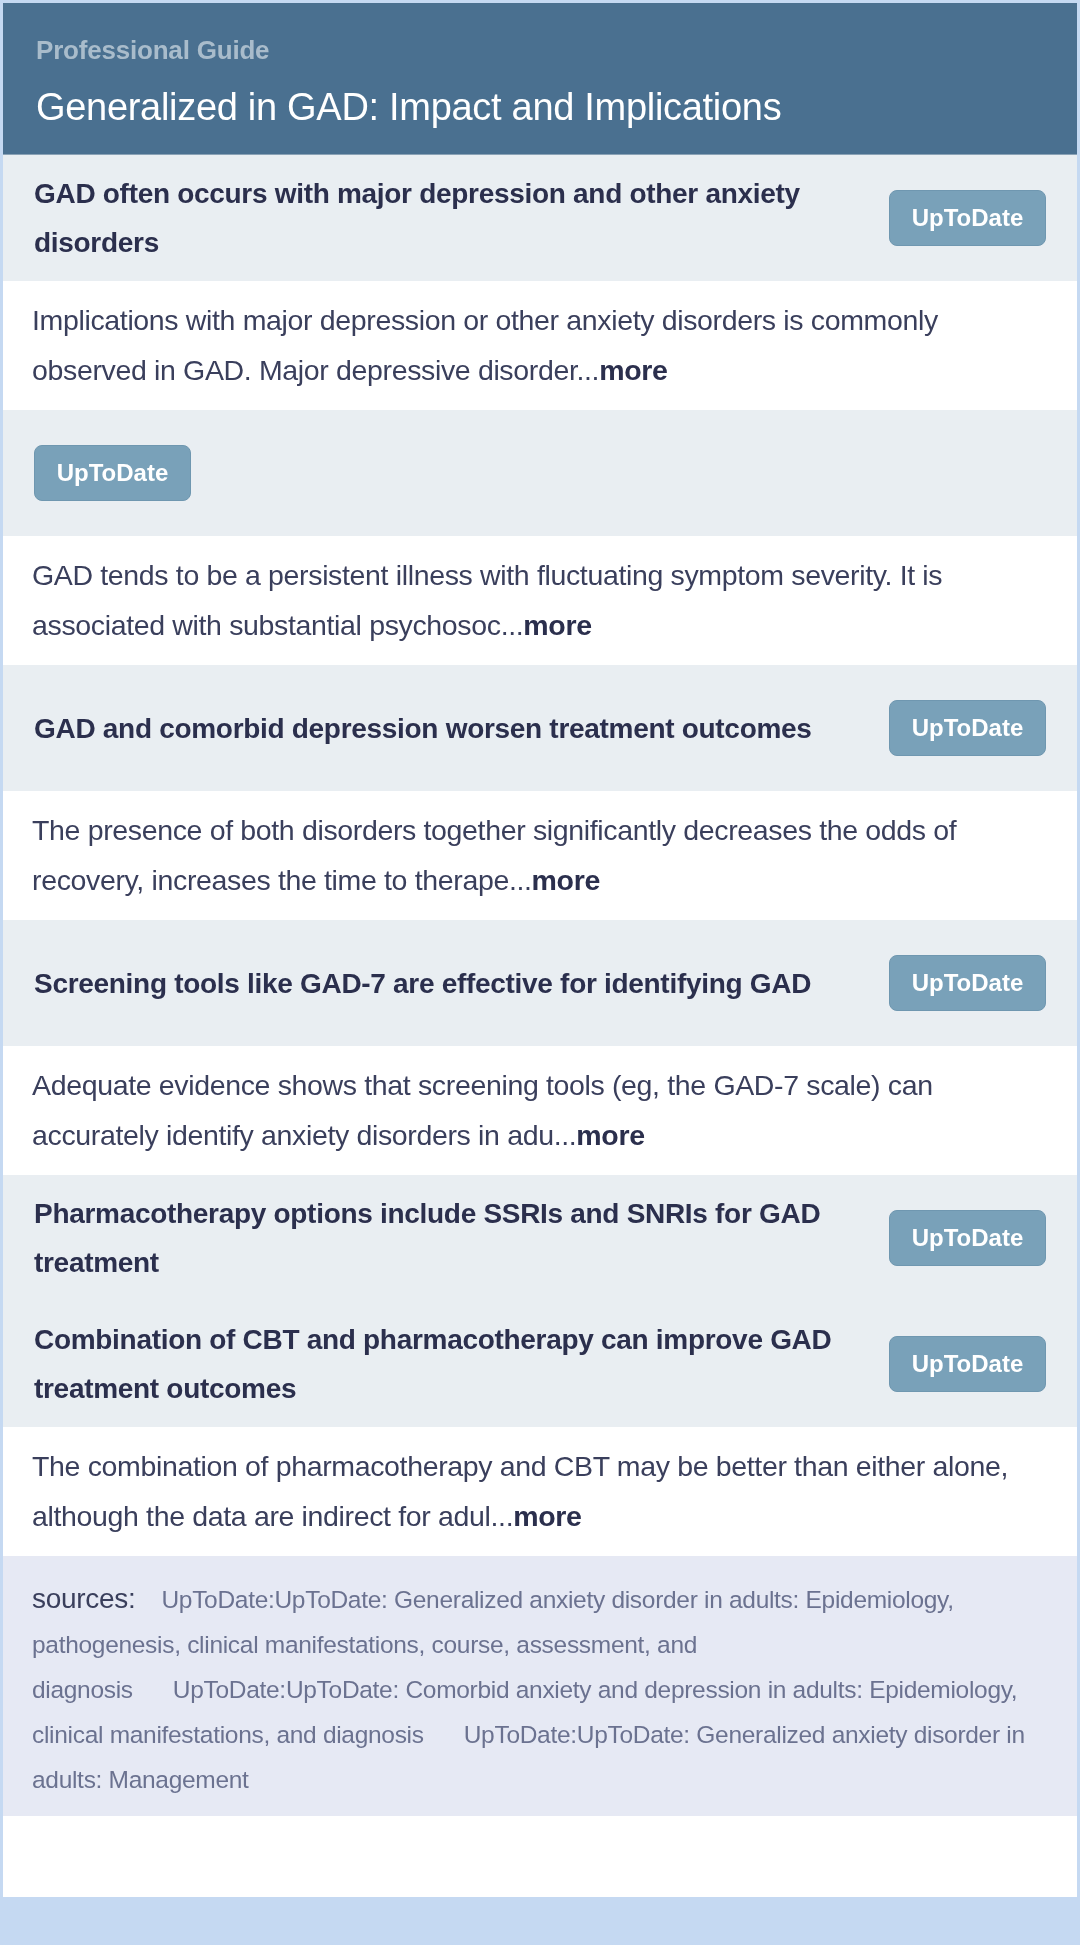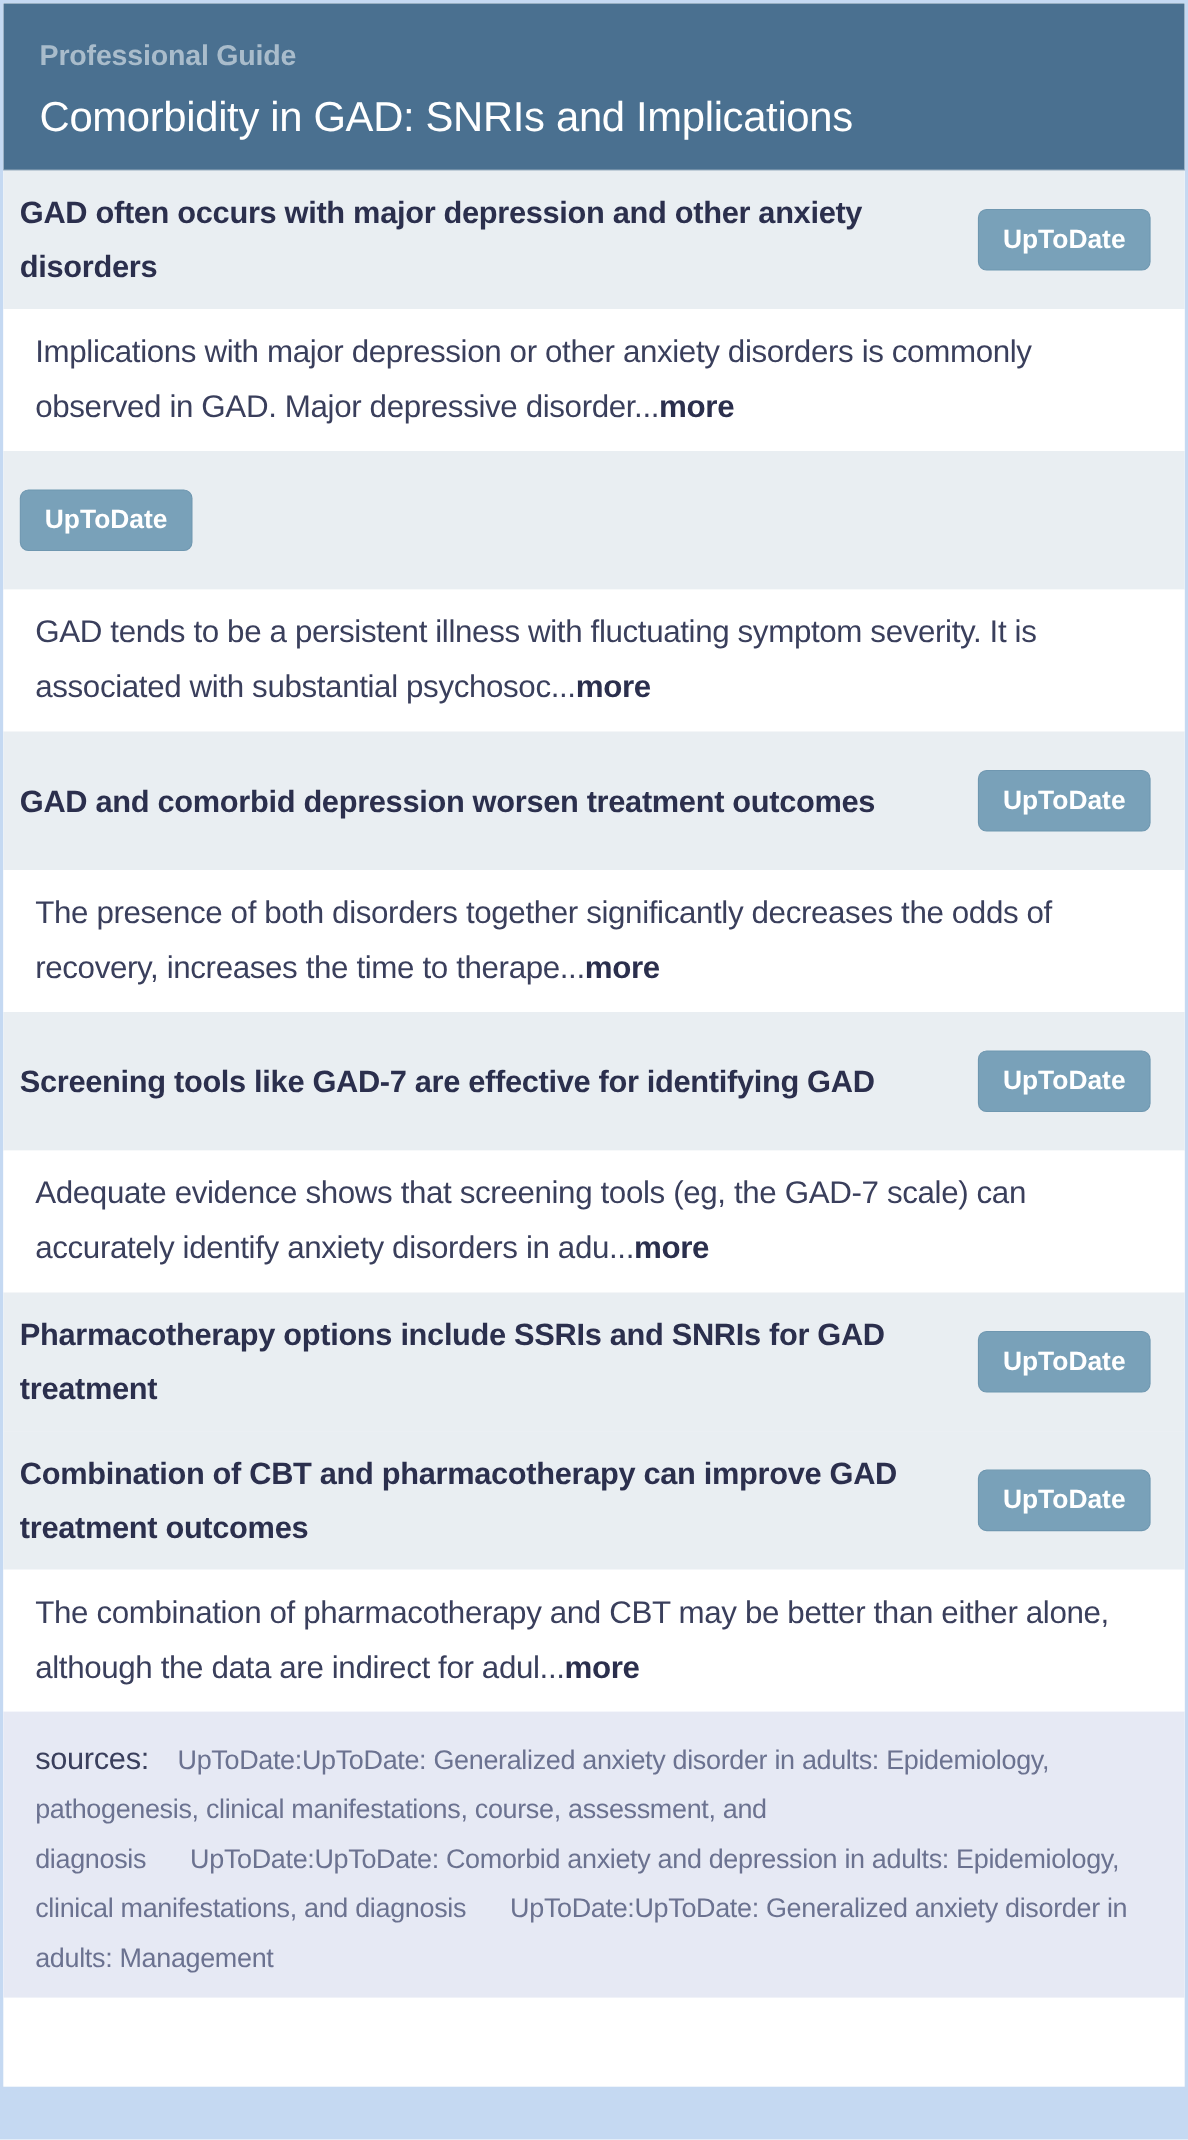--- a/index.html
+++ b/index.html
@@ -21,21 +21,21 @@
     color: #a9bccb; font-size: 26px; font-weight: bold; line-height: 30px;
     letter-spacing: -0.2px;
   }
   .header .title {
     color: #ffffff; font-size: 38px; line-height: 44px; margin-top: 20px;
     letter-spacing: -0.3px;
   }
   .section-head {
     height: 126px; background: #e9eef2; box-sizing: border-box;
     display: flex; align-items: center; justify-content: space-between;
-    padding: 0 31px 0 15px;
+    padding: 0 31px 0 31px;
   }
   .section-head .heading {
     color: #2b2f4d; font-size: 28px; font-weight: bold; line-height: 49px;
     width: 800px; letter-spacing: -0.3px;
   }
   .badge {
     width: 157px; height: 56px; border-radius: 8px; background: #79a1b9;
     color: #ffffff; font-size: 24px; font-weight: bold;
     display: flex; align-items: center; justify-content: center;
     border: 1px solid #6f97b0; box-sizing: border-box; cursor: pointer;
@@ -58,21 +58,21 @@
     color: #3a3f5c; font-size: 28px; margin-right: 26px;
   }
   .sources .src { margin-right: 40px; }
 </style>
 </head>
 <body>
 
 <div class="frame">
   <div class="header">
     <div class="subtitle">Professional Guide</div>
-    <div class="title">Comorbidity in GAD: SNRIs and Implications</div>
+    <div class="title">Generalized in GAD: Impact and Implications</div>
   </div>
 
   <div>
     <div class="section-head">
       <div class="heading">GAD often occurs with major depression and other anxiety disorders</div>
       <div class="badge">UpToDate</div>
     </div>
     <div class="section-body">
       <span>Implications with major depression or other anxiety disorders is commonly observed in GAD. Major depressive disorder...</span><span class="more">more</span>
     </div>

